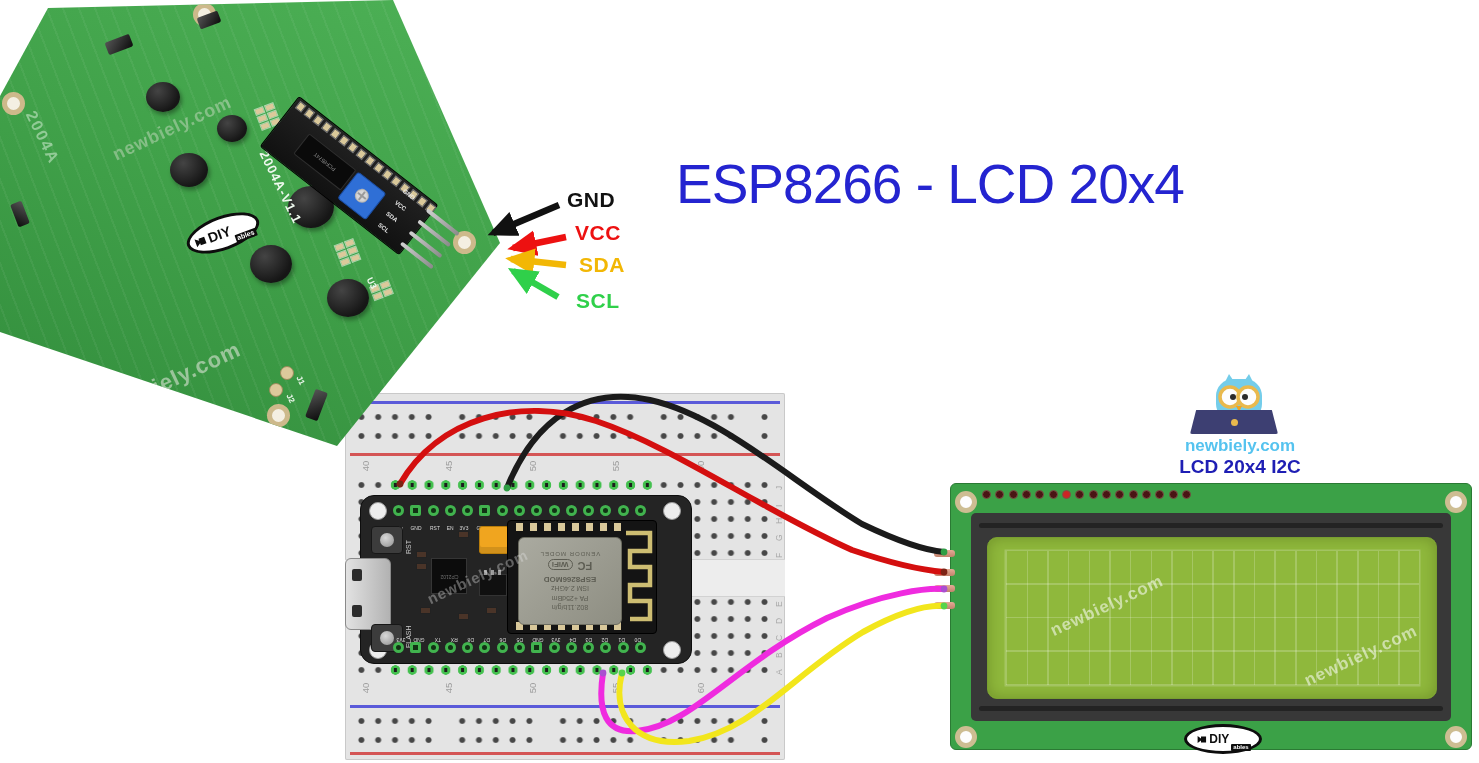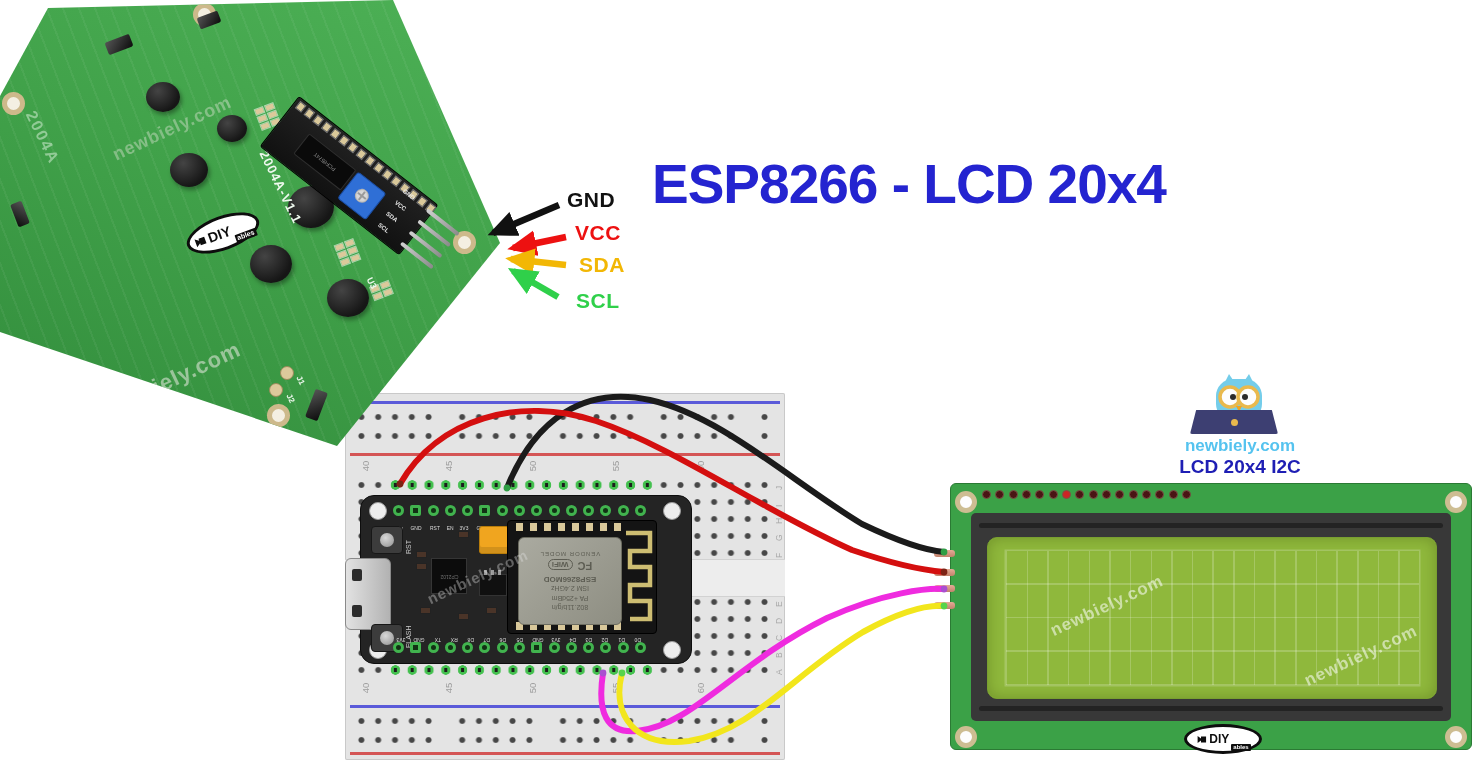--- a/index.html
+++ b/index.html
@@ -40,21 +40,21 @@
         background:linear-gradient(#9a9a9a,#9a9a9a) center/10px 2px no-repeat,
                    linear-gradient(#9a9a9a,#9a9a9a) center/2px 10px no-repeat,#d8d8d8;
         box-shadow:inset 0 0 2px #555}
   .apinlbl{position:absolute;color:#e8e8e8;font-size:9px;transform:scale(0.68);transform-origin:right center;
         right:22px;font-weight:bold}
   .apin{position:absolute;left:170px;height:3.5px;width:40px;border-radius:2px;
         background:linear-gradient(90deg,#d0d0d0,#8a8a8a)}
   
   .callout{position:absolute;font-weight:800;font-size:21px;z-index:56;letter-spacing:0.5px}
   
-  #title{position:absolute;left:652px;top:152px;font-size:55px;font-weight:700;letter-spacing:-1px;z-index:20}
+  #title{position:absolute;left:676px;top:152px;font-size:55px;font-weight:400;letter-spacing:-1px;z-index:20}
   
   #bb{position:absolute;left:345px;top:393px;width:440px;height:367px;background:#e4e4e4;
       border-radius:2px;box-shadow:inset 0 0 0 1px #c9c9c9;z-index:5}
   .rail{position:absolute;left:5px;width:430px;height:2.5px}
   .dots{position:absolute;left:8px;width:424px;height:12px;
       background-image:radial-gradient(circle at 8.4px 6px,#474747 2.3px,#9d9d9d 3px,rgba(0,0,0,0) 3.5px);
       background-size:16.8px 12px;background-repeat:repeat-x}
   .dots.gap{background-image:
       linear-gradient(90deg,rgba(0,0,0,0) 0 84px,#e4e4e4 84px 100.8px),
       radial-gradient(circle at 8.4px 6px,#474747 2.3px,#9d9d9d 3px,rgba(0,0,0,0) 3.5px);

